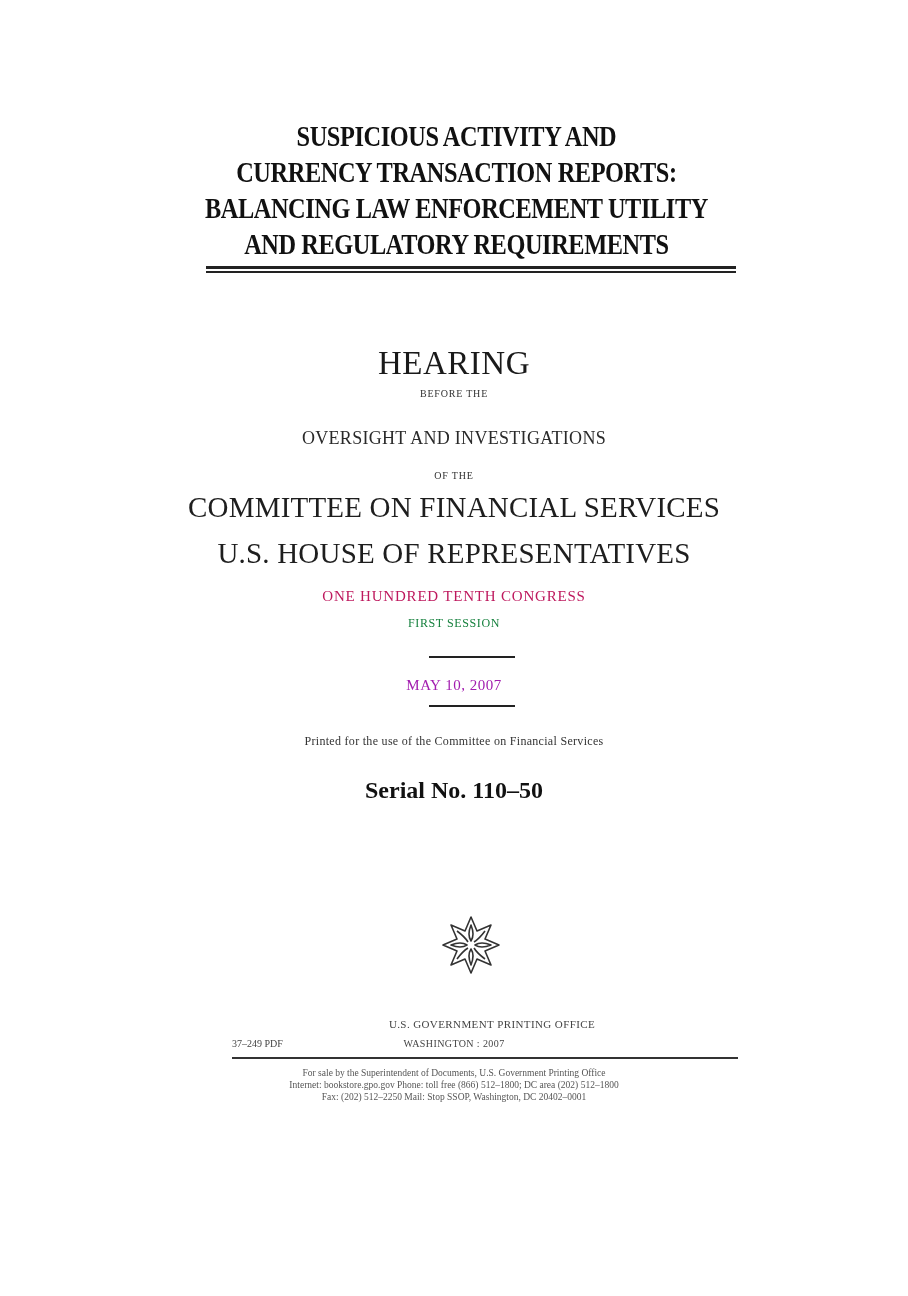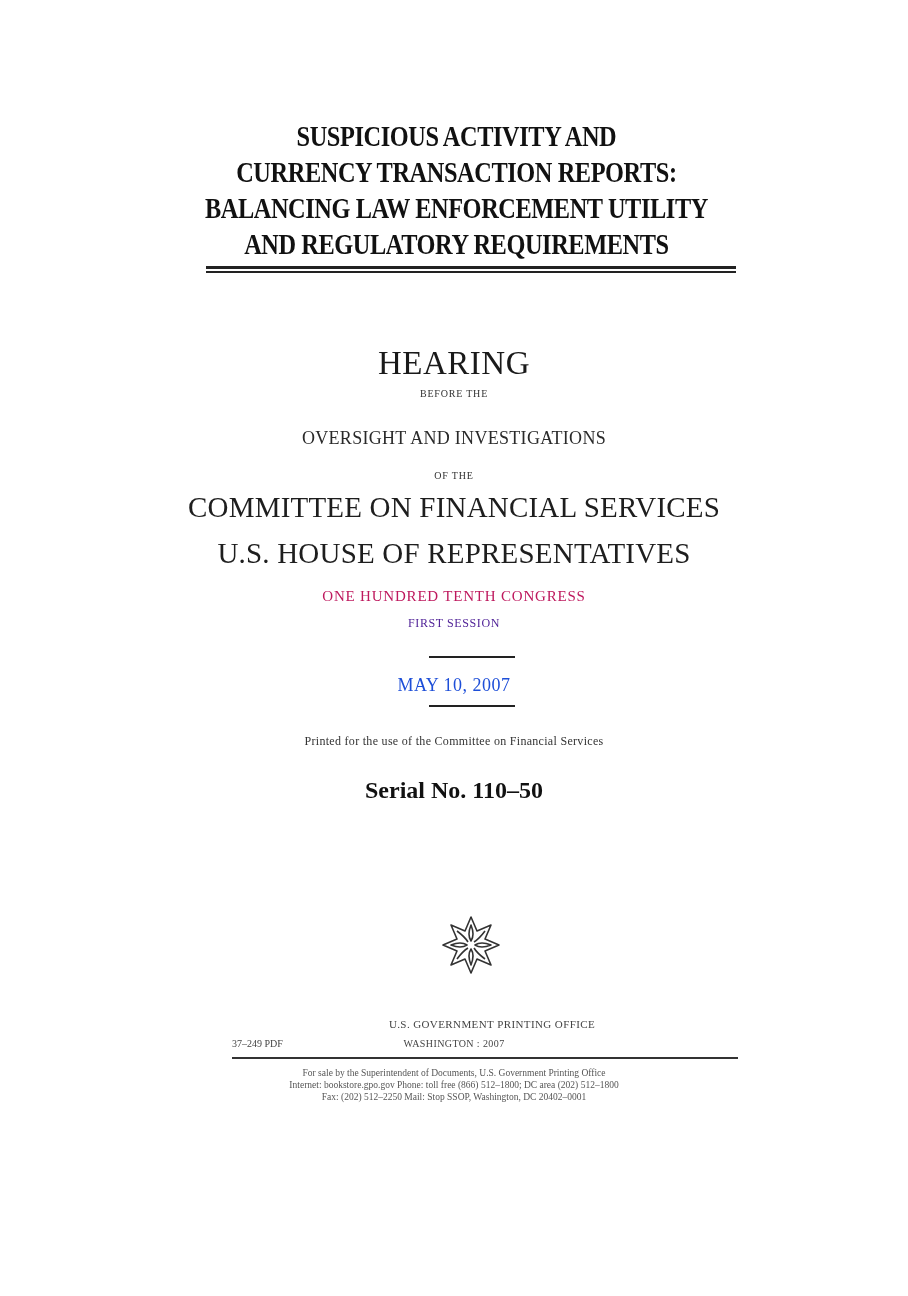--- a/index.html
+++ b/index.html
@@ -98,35 +98,35 @@
       font-size: 15px;
       line-height: 18px;
       color: #be185d;
       letter-spacing: 0.8px;
       margin-top: 38px;
     }
     .session {
       top: 616px;
       font-size: 12px;
       line-height: 14px;
-      color: #4c1d95;
+      color: #15803d;
       letter-spacing: 0.6px;
     }
     .short-rule {
       position: absolute;
       left: 429px;
       width: 86px;
       height: 2px;
       background: #222;
     }
     .date {
       top: 677px;
-      font-size: 18px;
+      font-size: 15px;
       line-height: 16px;
-      color: #1d4ed8;
+      color: #a21caf;
       letter-spacing: 0.5px;
     }
     .printed {
       top: 733px;
       font-size: 12px;
       line-height: 16px;
       color: #333;
       letter-spacing: 0.3px;
     }
     .serial {

